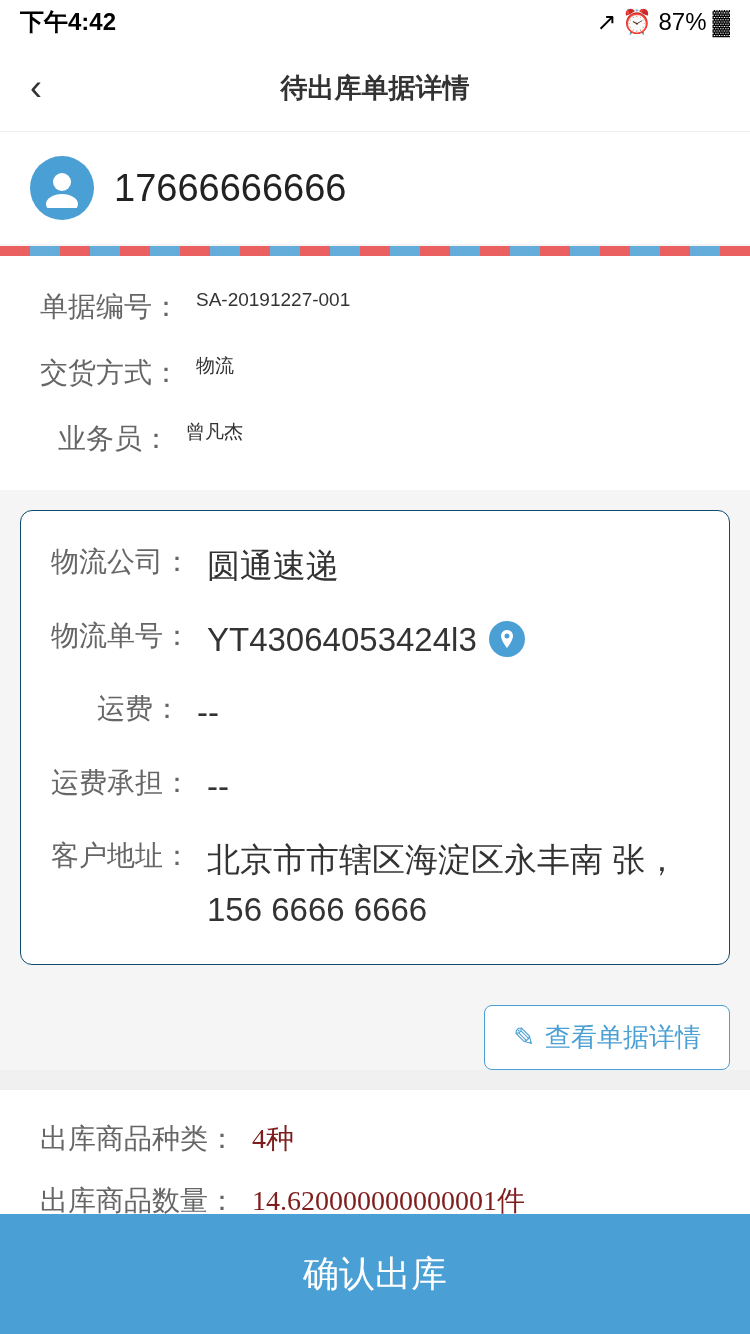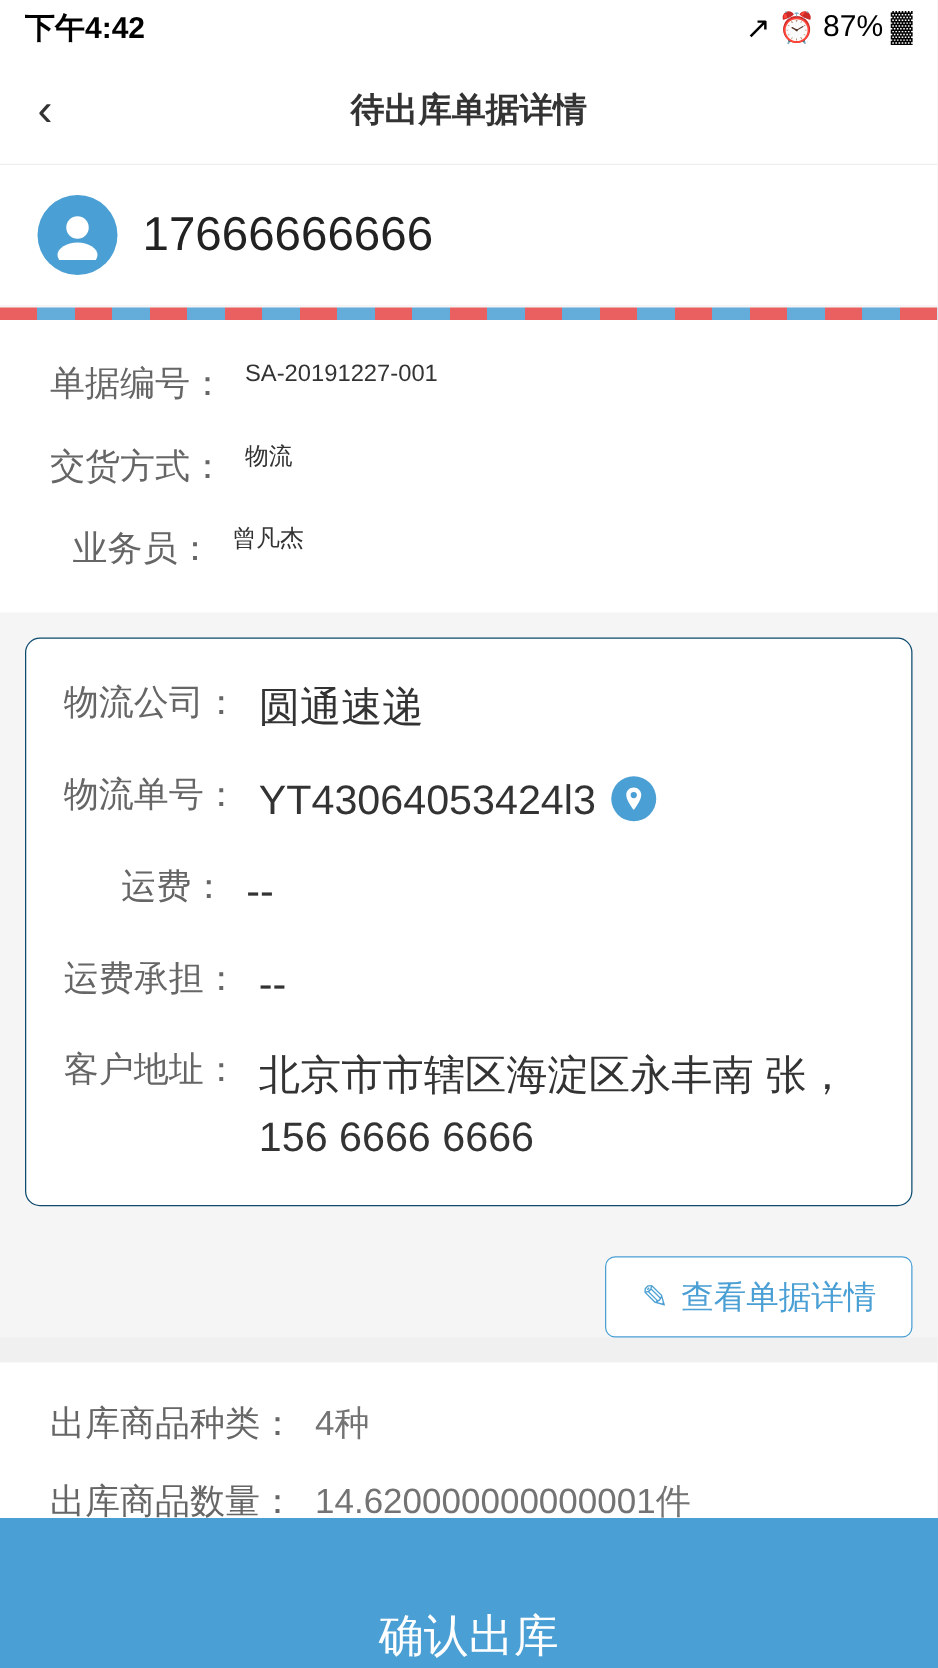--- a/index.html
+++ b/index.html
@@ -199,22 +199,23 @@
     }
     .goods-row:last-child { margin-bottom: 0; }
     .goods-label {
       color: #666;
       min-width: 160px;
       text-align: right;
       margin-right: 16px;
       font-size: 28px;
     }
     .goods-value {
-      color: #737373;
-      font-size: 28px;
+      color: #7f1d1d;
+      font-size: 28px;
+      font-family: Liberation Serif, serif;
     }
 
     
     .view-detail-row {
       display: flex;
       justify-content: flex-end;
       padding: 20px 20px 20px;
       background: #fff;
     }
     .view-btn {
@@ -237,21 +238,21 @@
 
     
     .confirm-bar {
       position: fixed;
       bottom: 0;
       left: 0;
       width: 750px;
       height: 120px;
       background: #4a9fd4;
       display: flex;
-      align-items: flex-end;
+      align-items: center;
       justify-content: center;
       cursor: pointer;
     }
     .confirm-btn-text {
       color: #fff;
       font-size: 36px;
       font-weight: 500;
     }
   </style>
 </head>

